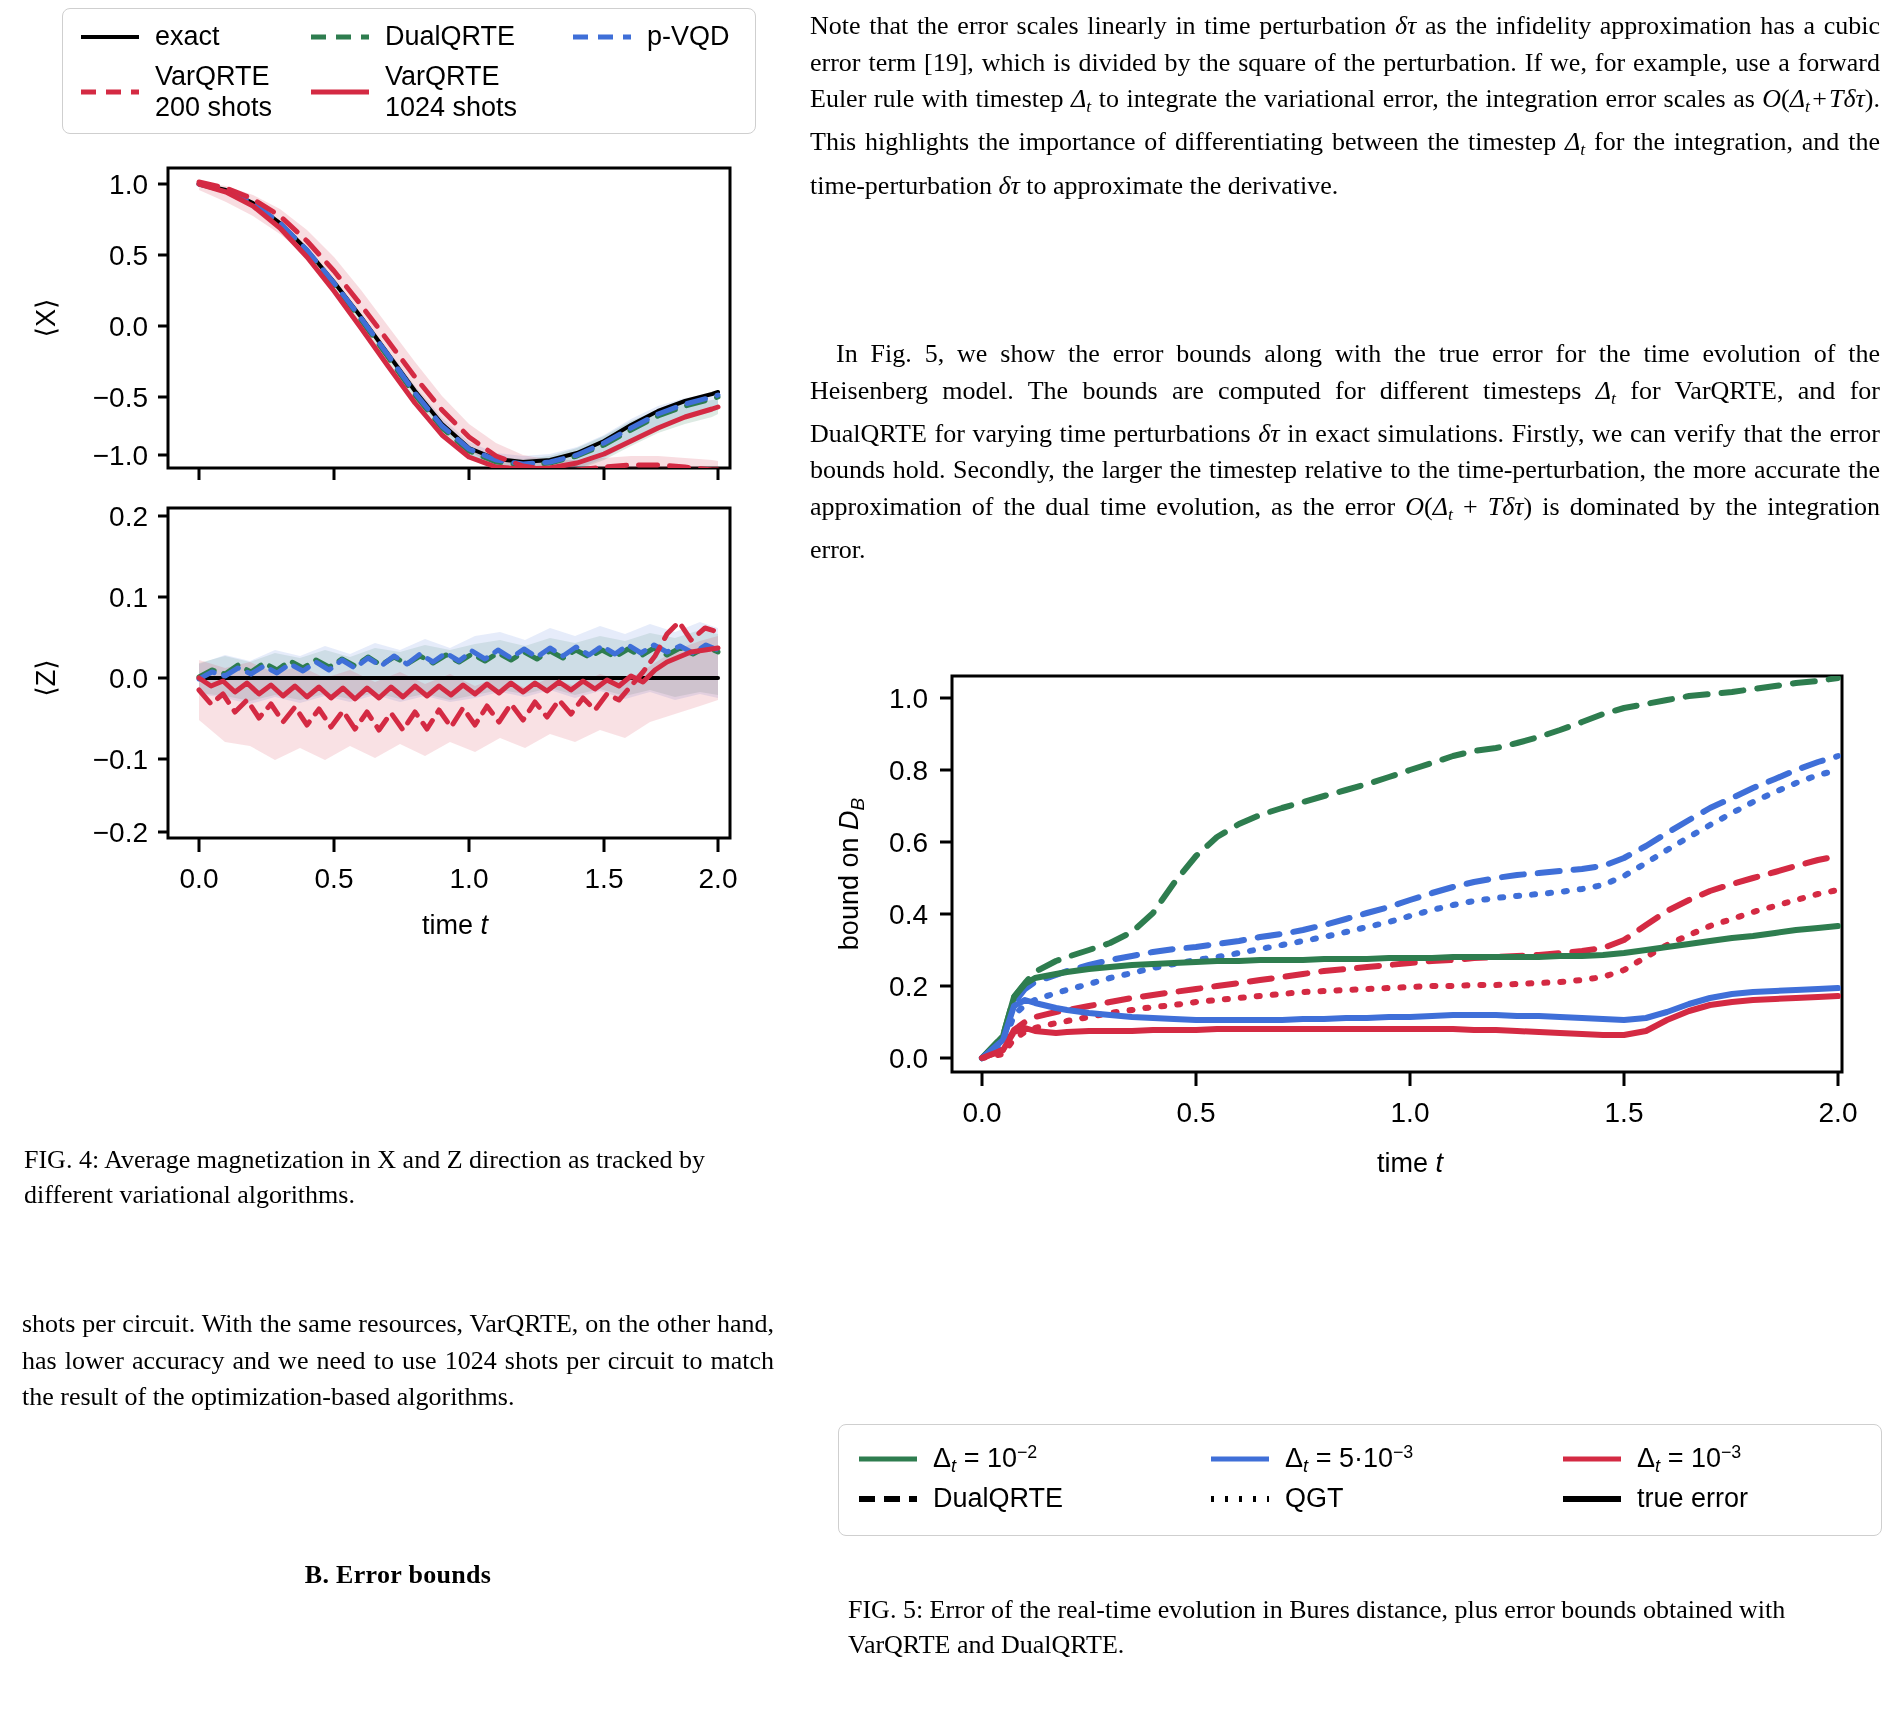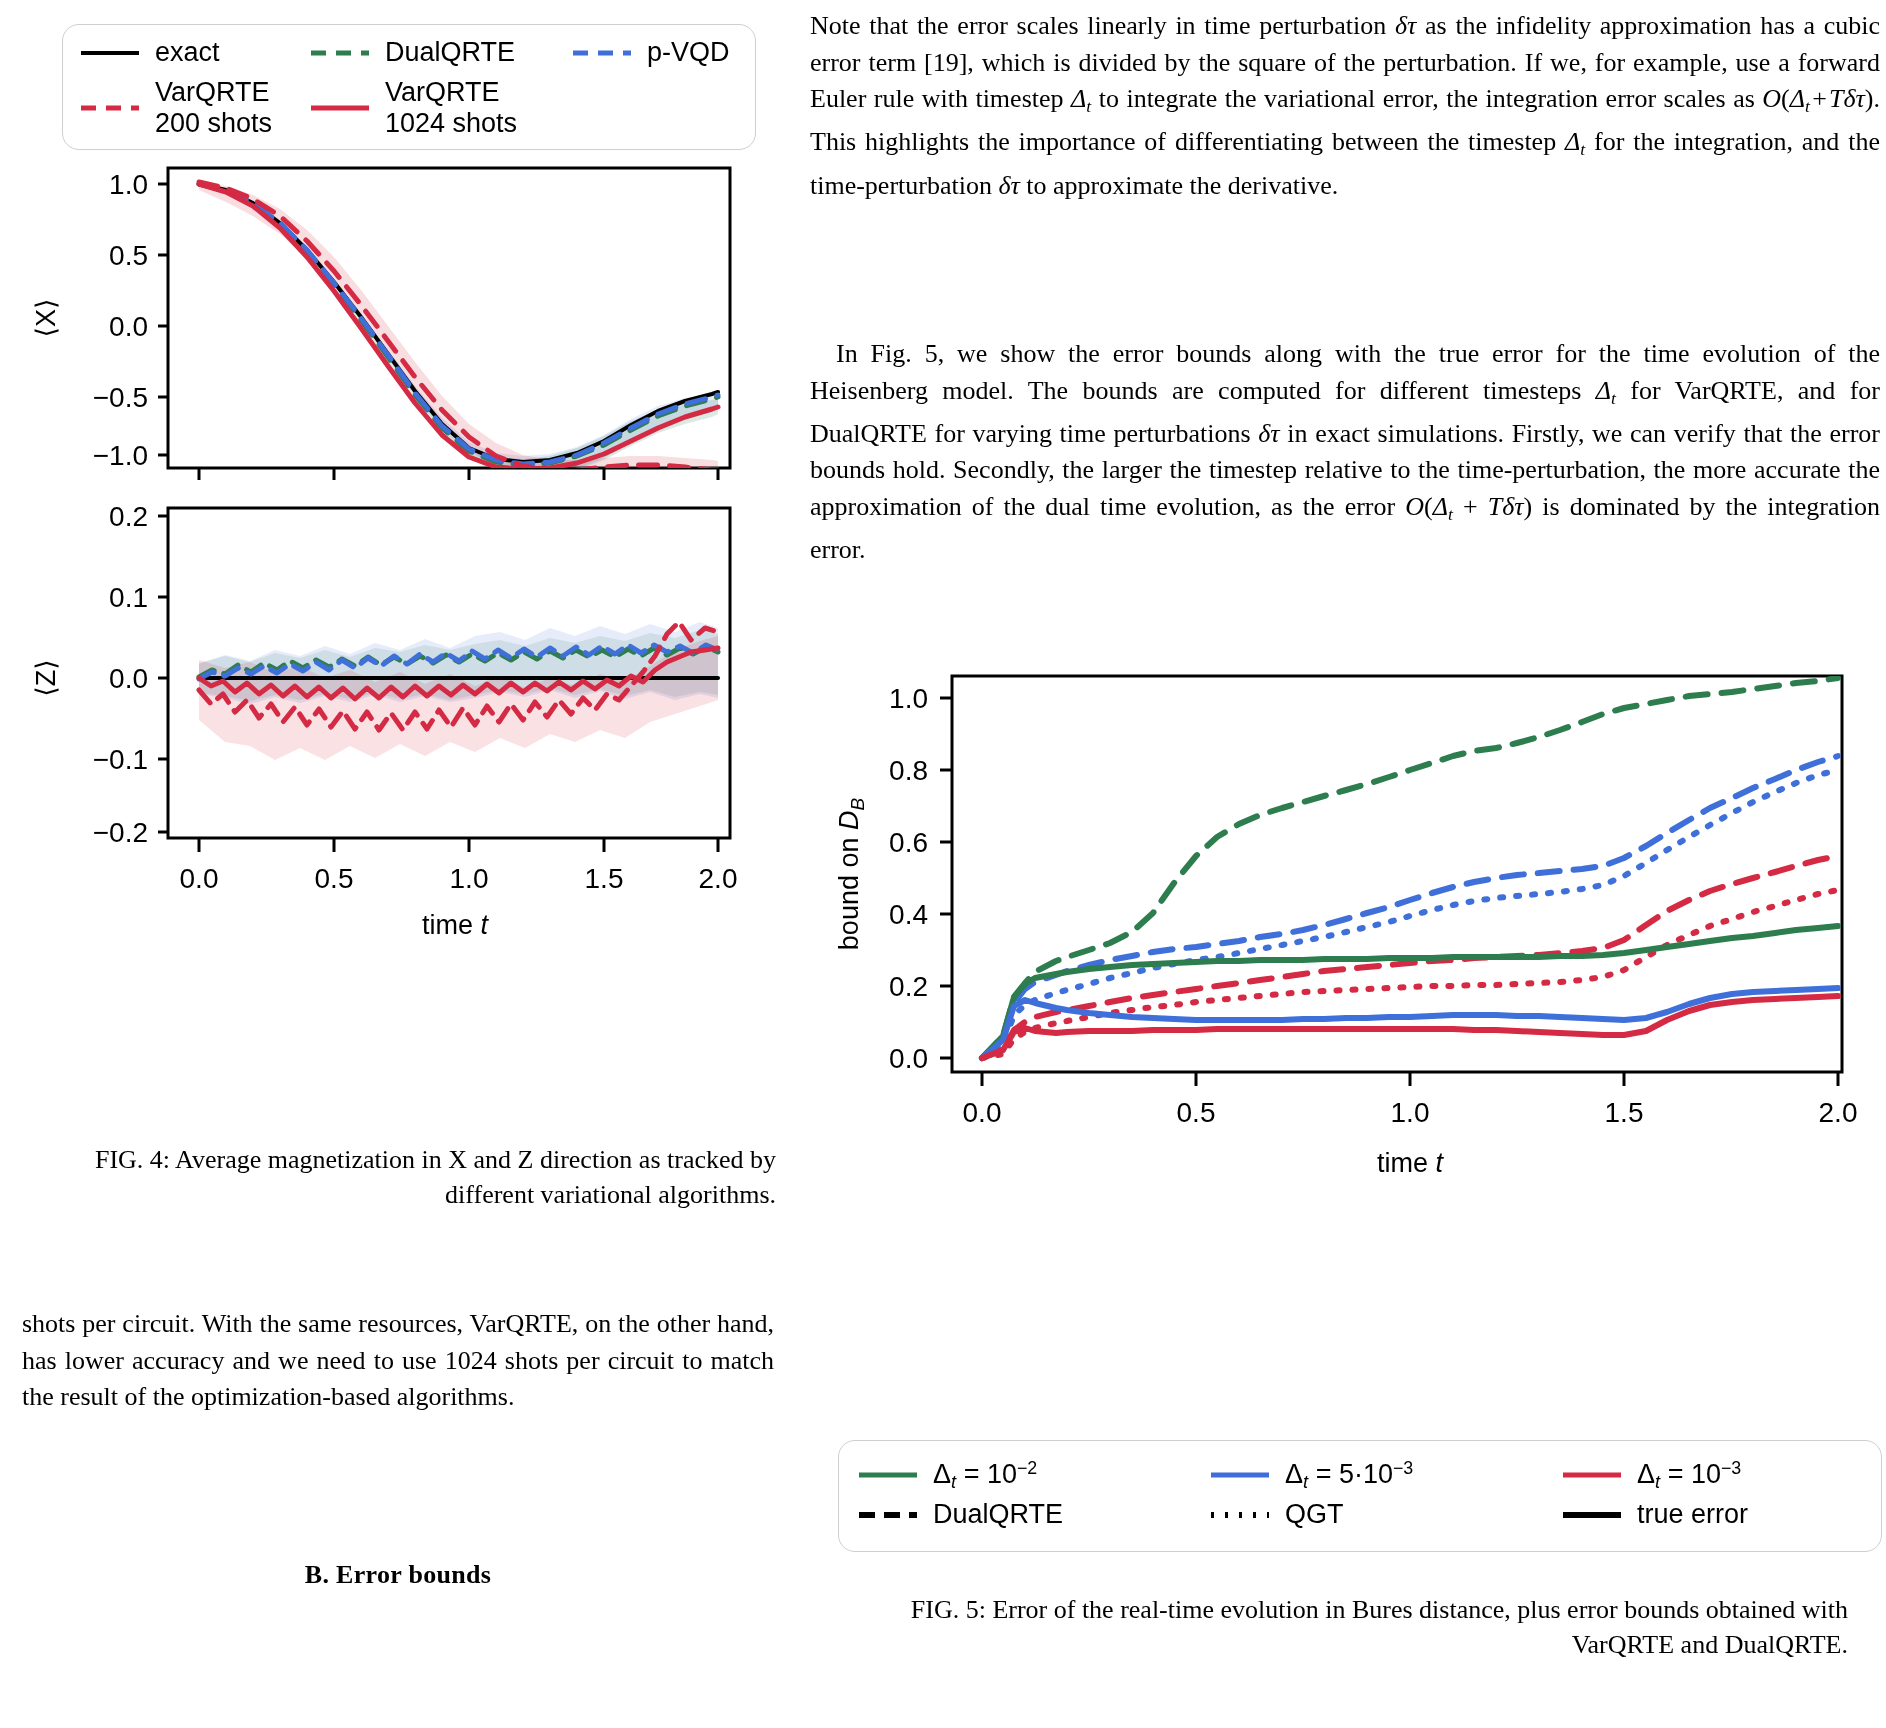--- a/index.html
+++ b/index.html
@@ -6,30 +6,30 @@
   body{width:1886px;height:1728px;position:relative;overflow:hidden;
        font-family:"Liberation Serif",serif;color:#000;}
   .col{position:absolute;top:0;}
   #left-col{left:0;width:800px;height:1728px;}
   #right-col{left:800px;width:1086px;height:1728px;}
 
   
   .para{font-family:"Liberation Serif",serif;font-size:26px;line-height:36.5px;
         text-align:justify;text-justify:inter-word;hyphens:manual;}
   .para.indent{text-indent:26px;}
-  .caption{font-family:"Liberation Serif",serif;font-size:26px;line-height:35px;text-align:right;}
+  .caption{font-family:"Liberation Serif",serif;font-size:26px;line-height:35px;text-align:left;}
   .sec-head{font-family:"Liberation Serif",serif;font-weight:bold;font-size:26px;text-align:center;letter-spacing:.3px;}
   i.mathit{font-style:italic;font-family:"Liberation Serif",serif;}
   .sub{font-size:.68em;vertical-align:-0.28em;font-style:italic;}
   .sup{font-size:.66em;vertical-align:0.5em;}
   .cal{font-family:"Liberation Serif",serif;font-style:italic;}
 
   
   #fig4{position:absolute;left:0;top:0;width:790px;height:1100px;}
-  .legend-box{position:absolute;border:1.6px solid #cfcfcf;border-radius:17px;background:#fff;margin-top:16px;}
+  .legend-box{position:absolute;border:1.6px solid #cfcfcf;border-radius:8px;background:#fff;}
   #fig4-legend{left:62px;top:8px;width:692px;height:124px;}
   .lg-row{position:absolute;display:flex;align-items:center;}
   .lg-sample{width:62px;height:0;position:relative;flex:0 0 62px;}
   .lg-sample svg{position:absolute;left:0;top:-10px;}
   .lg-label{font-family:"Liberation Sans",sans-serif;font-size:27px;color:#000;
             margin-left:14px;line-height:31px;white-space:pre-line;}
 
   .axis-lbl{font-family:"Liberation Sans",sans-serif;font-size:27px;fill:#000;}
   .tick-lbl{font-family:"Liberation Sans",sans-serif;font-size:28px;fill:#000;}
 

